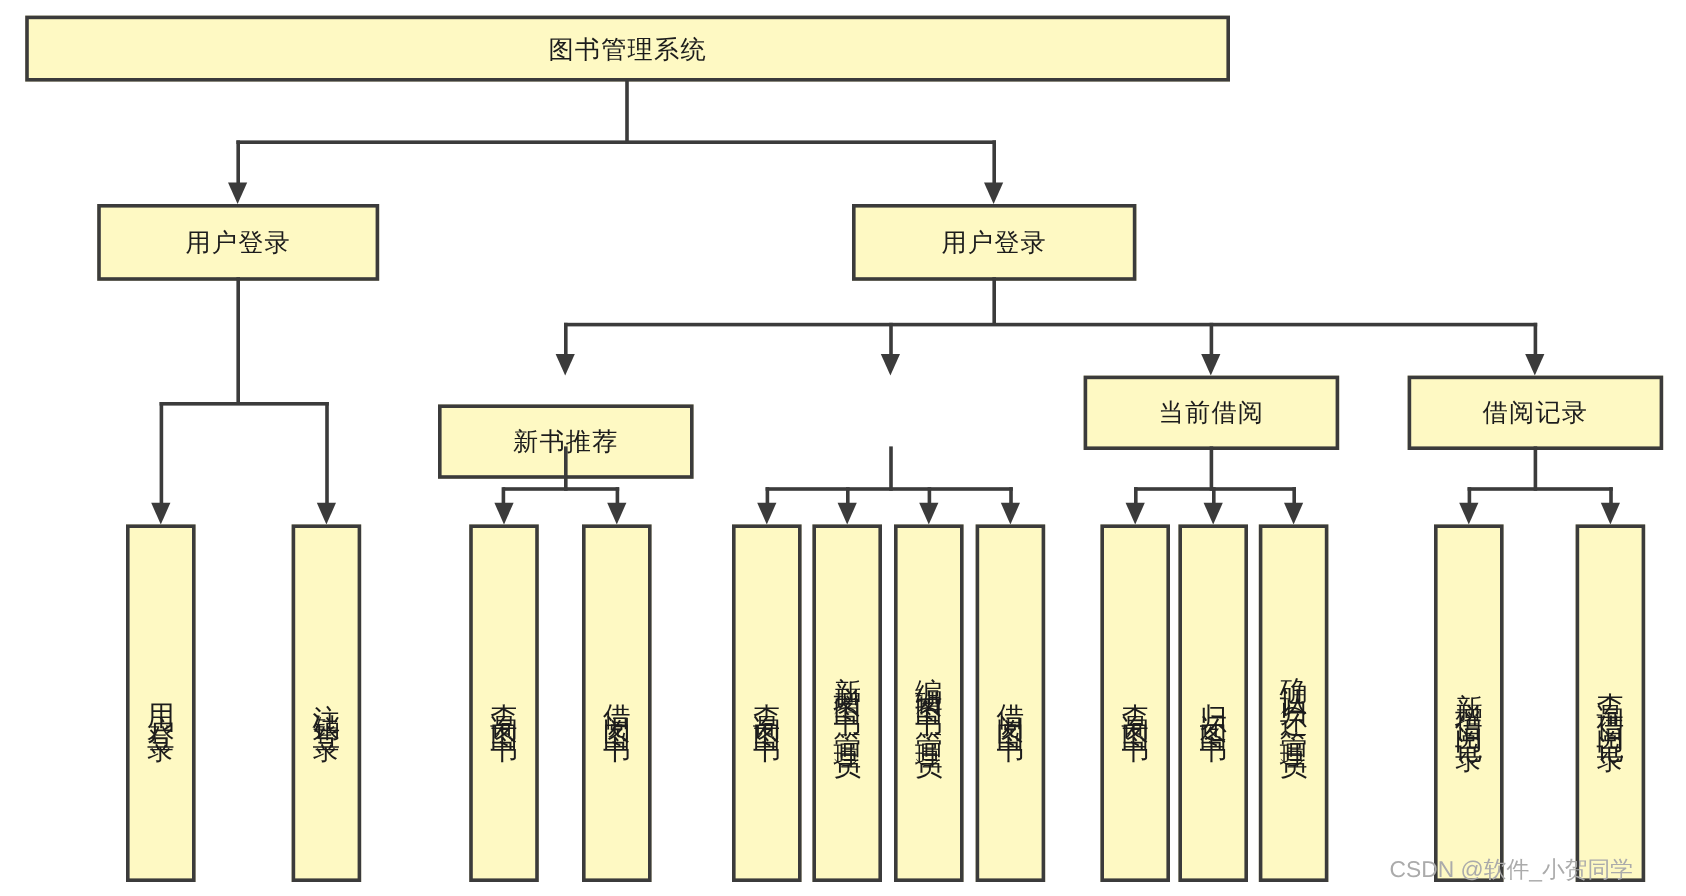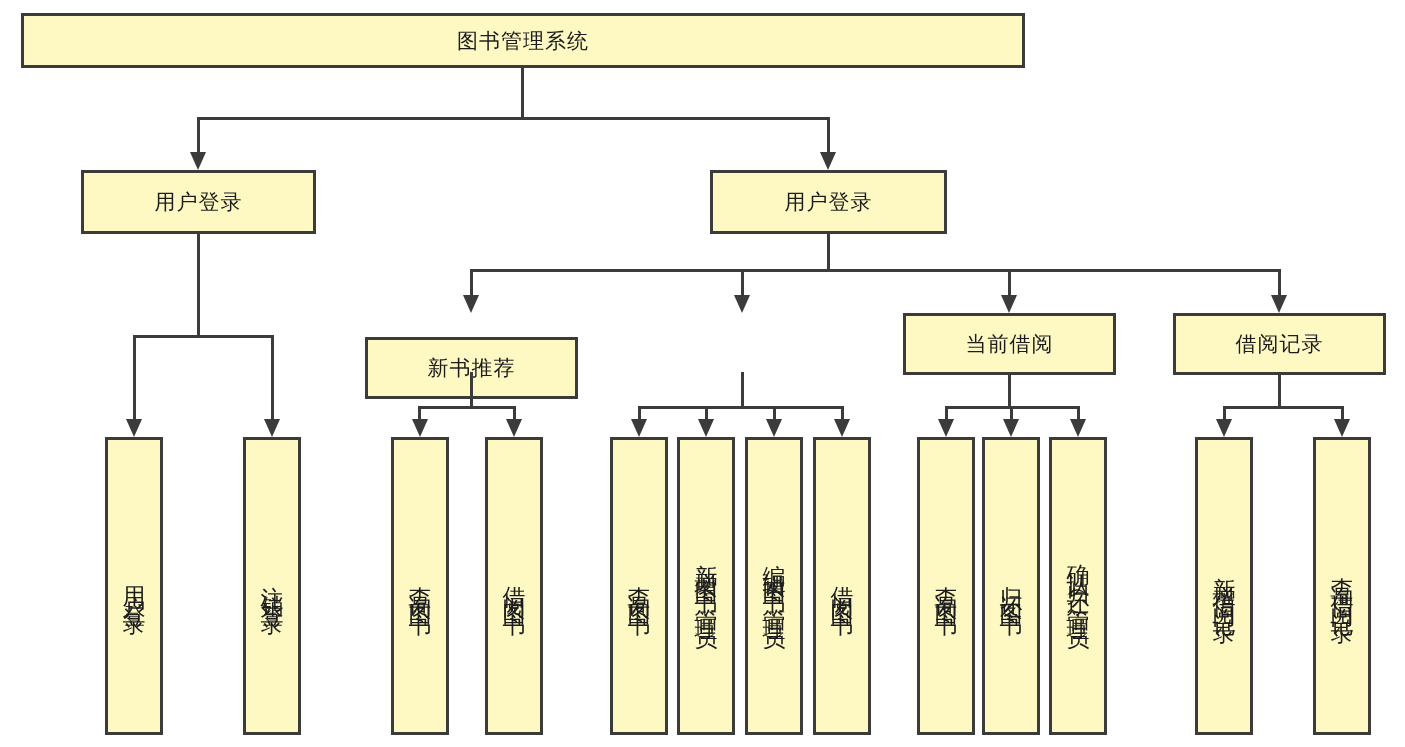--- a/index.html
+++ b/index.html
@@ -182,14 +182,15 @@
     <span class="vlabel">确认归还（管理员）</span>
   </div>
 
   <div class="box" style="left:1195px; top:437px; width:58px; height:298px;">
     <span class="vlabel">新增借阅记录</span>
   </div>
   <div class="box" style="left:1313px; top:437px; width:58px; height:298px;">
     <span class="vlabel">查询借阅记录</span>
   </div>
 
+  <div class="watermark">CSDN @软件_小贺同学</div>
 
 </div>
 
 </body></html>

